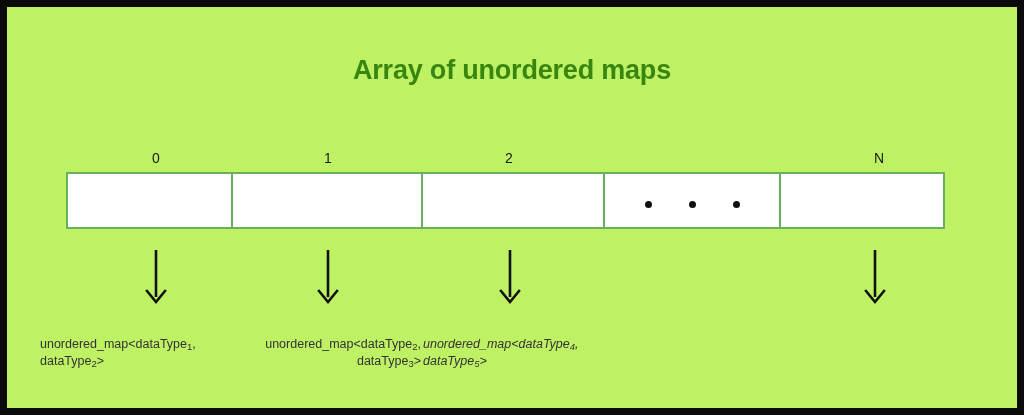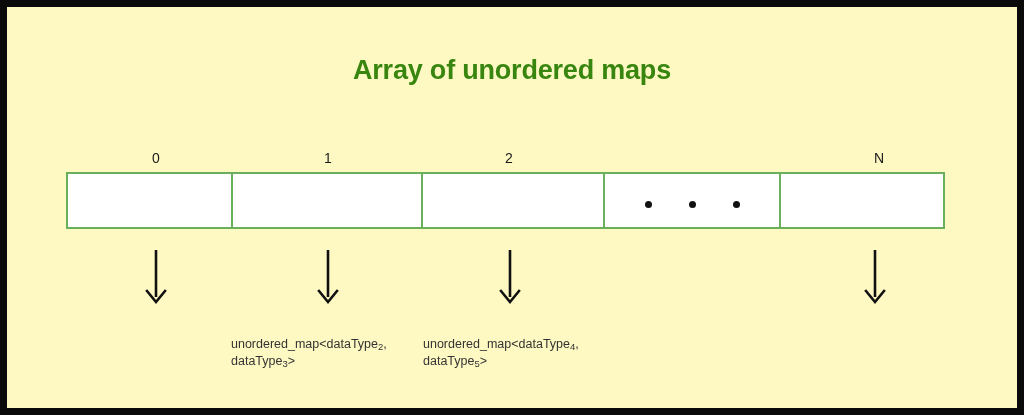--- a/index.html
+++ b/index.html
@@ -14,21 +14,21 @@
     background: #0a0a0a;
     font-family: "Liberation Sans", sans-serif;
     overflow: hidden;
   }
   #sheet {
     position: absolute;
     left: 7px;
     top: 7px;
     width: 1010px;
     height: 401px;
-    background: #fef9c3;
+    background: #bef264;
   }
 
   
   #title {
     position: absolute;
     left: 0;
     top: 48px;
     width: 1010px;
     text-align: center;
     font-size: 27px;
@@ -113,22 +113,22 @@
     color: #333333;
     white-space: pre-line;
   }
   .maplabel sub {
     font-size: 9.5px;
     vertical-align: baseline;
     position: relative;
     top: 2px;
   }
   .ml-0 { left: 33px; width: 190px; }
-  .ml-1 { left: 224px; width: 190px; }
-  .ml-2 { left: 416px; width: 190px; }
+  .ml-1 { left: 224px; width: 190px; text-align: right; }
+  .ml-2 { left: 416px; width: 190px; font-style: italic; }
   .ml-3 { left: 785px; width: 200px; }
 </style>
 </head>
 <body>
 
 <div id="canvas">
   <div id="sheet">
 
     <div id="title">Array of unordered maps</div>
 
@@ -169,20 +169,24 @@
         <path d="M4 41 L13 52 L22 41" stroke="#111111" stroke-width="2.6" fill="none" stroke-linecap="square"></path>
       </svg>
     </div>
     <div class="arrow arrow-3">
       <svg width="26" height="56" viewBox="0 0 26 56">
         <path d="M13 0 L13 47" stroke="#111111" stroke-width="2.6" fill="none"></path>
         <path d="M4 41 L13 52 L22 41" stroke="#111111" stroke-width="2.6" fill="none" stroke-linecap="square"></path>
       </svg>
     </div>
 
+    <div class="maplabel ml-0">
+      <span>unordered_map&lt;dataType<sub>1</sub>,
+dataType<sub>2</sub>&gt;</span>
+    </div>
     <div class="maplabel ml-1">
       <span>unordered_map&lt;dataType<sub>2</sub>,
 dataType<sub>3</sub>&gt;</span>
     </div>
     <div class="maplabel ml-2">
       <span>unordered_map&lt;dataType<sub>4</sub>,
 dataType<sub>5</sub>&gt;</span>
     </div>
 
   </div>

